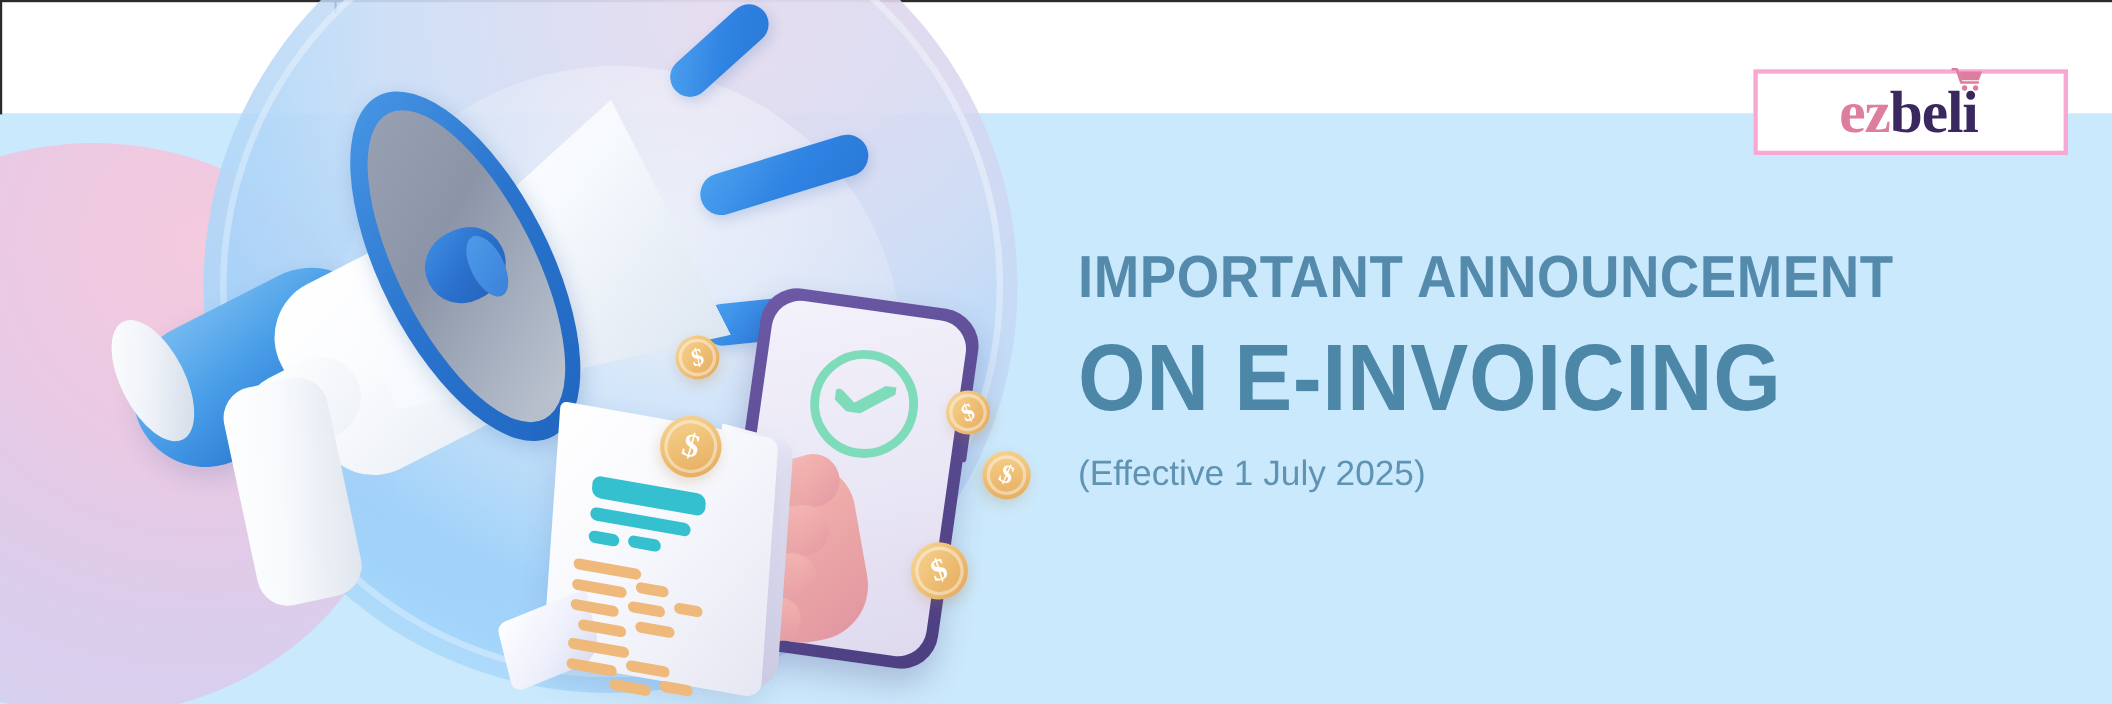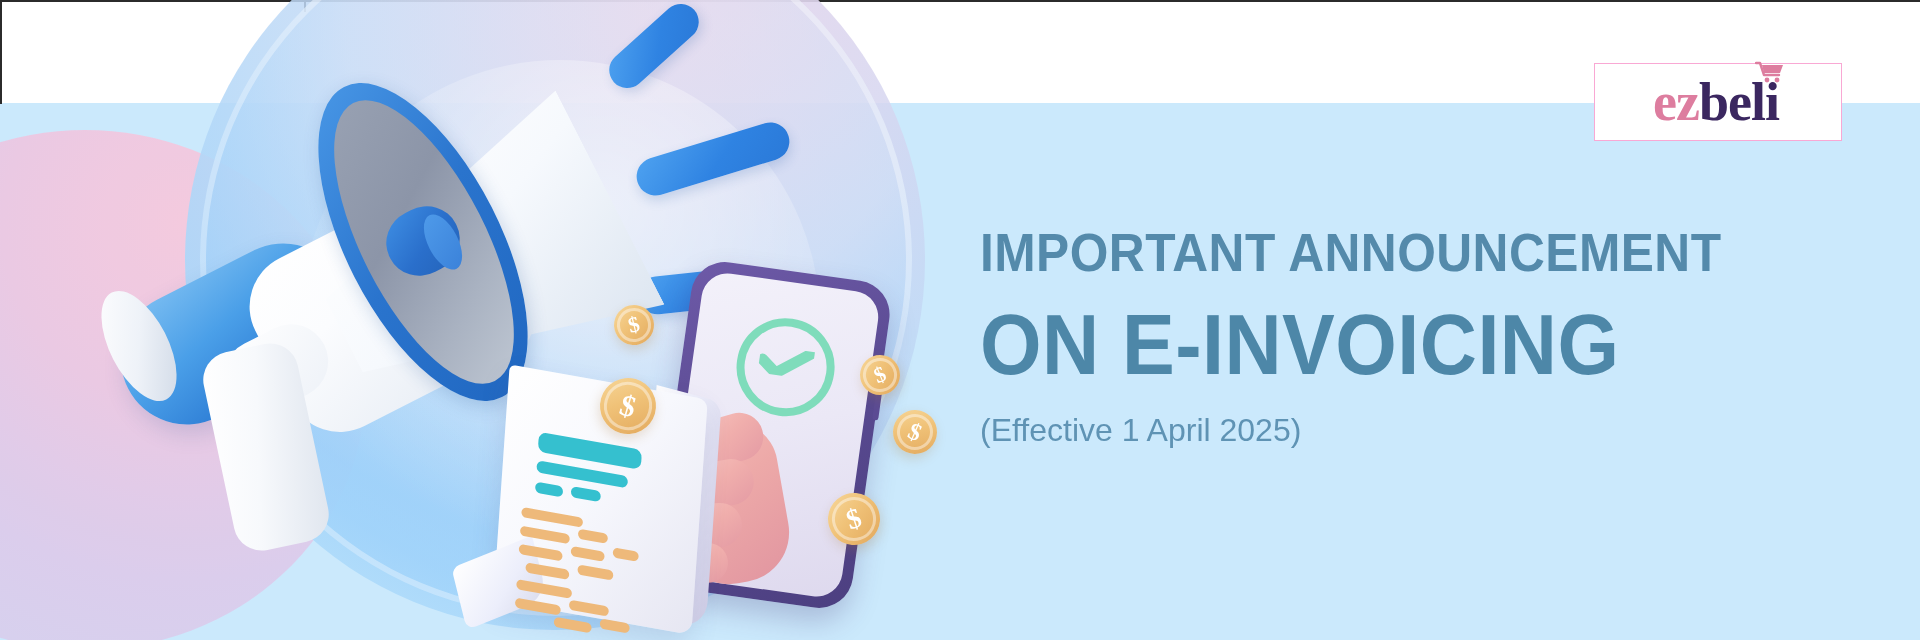--- a/index.html
+++ b/index.html
@@ -287,23 +287,23 @@
     margin:26px 0 0 0;
     font-size:32px;
     line-height:1.1;
     font-weight:normal;
     color:#5f93b4;
     white-space:nowrap;
   }
 
   
   .logo{
-    position:absolute;left:1594px;top:63px;width:248px;height:78px;
+    position:absolute;left:1594px;top:63px;width:286px;height:78px;
     background:#ffffff;
-    border:1px solid #f9a8d4;
+    border:4px solid #f9a8d4;
     box-sizing:border-box;
     display:flex;align-items:center;justify-content:center;
   }
   .logo-word{
     position:relative;
     font-family:"Liberation Serif","DejaVu Serif",serif;
     font-weight:bold;
     font-size:54px;
     line-height:1;
     letter-spacing:-1px;
@@ -409,21 +409,21 @@
   <div class="coin coin-4">
       <span>$</span>
     </div>
   <div class="coin coin-5">
       <span>$</span>
     </div>
 
   <div class="text-block">
     <h1 class="headline-1">IMPORTANT ANNOUNCEMENT</h1>
     <h1 class="headline-2">ON E-INVOICING</h1>
-    <p class="subline">(Effective 1 April 2025)</p>
+    <p class="subline">(Effective 1 July 2025)</p>
   </div>
 
   <div class="logo">
     <div class="logo-word">
       <span class="logo-ez">ez</span><span class="logo-beli">beli</span>
       <svg class="logo-cart" viewBox="0 0 30 22">
         <path d="M1 2 H5 L9 14 H24" fill="none" stroke="#dd7d9f" stroke-width="2.4" stroke-linecap="round" stroke-linejoin="round"></path>
         <path d="M7 4 H28 L25 12 H9 Z" fill="#dd7d9f"></path>
         <circle cx="12" cy="19" r="2.4" fill="#dd7d9f"></circle>
         <circle cx="22" cy="19" r="2.4" fill="#dd7d9f"></circle>

